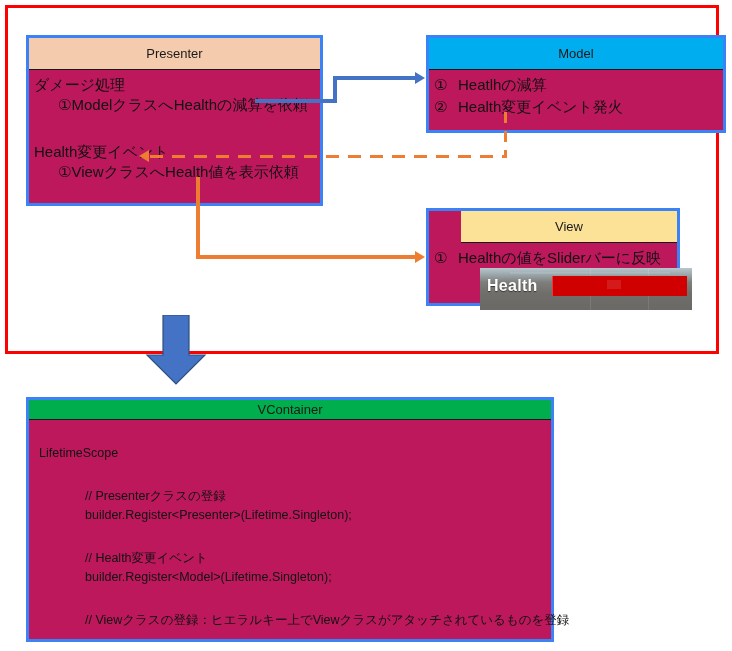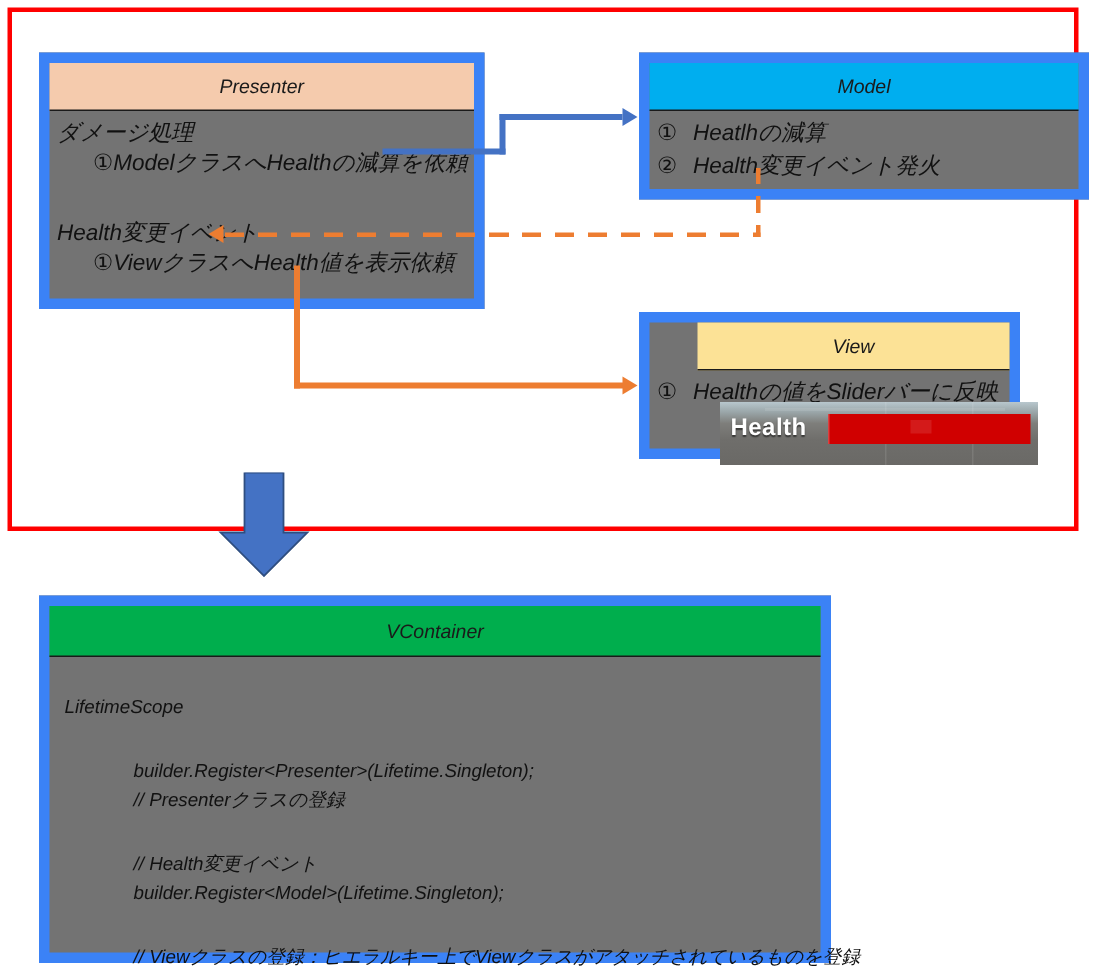--- a/index.html
+++ b/index.html
@@ -27,23 +27,22 @@
     left: 5px; top: 5px;
     width: 714px; height: 349px;
     border: 3px solid #FF0000;
     box-sizing: border-box;
     background: transparent;
   }
 
   
   .cbox {
     box-sizing: border-box;
-    border: 7px solid #3b82f6;
-    background: #737373;
-    font-style: italic;
+    border: 3px solid #3b82f6;
+    background: #be185d;
   }
   .cbox .hdr {
     box-sizing: border-box;
     border-bottom: 1px solid #1a1a1a;
     text-align: center;
     font-size: 13px;
     color: #1a1a1a;
     line-height: 1;
     display: flex;
     align-items: center;
@@ -108,21 +107,21 @@
     width: 14px; height: 9px;
     background: rgba(255,255,255,.10);
   }
   #health-widget .streak {
     position: absolute;
     background: rgba(255,255,255,.10);
   }
 
   
   #vcontainer-box { left: 26px; top: 397px; width: 528px; height: 245px; }
-  #vcontainer-box .hdr { height: 34px; background: #00AE4D; }
+  #vcontainer-box .hdr { height: 20px; background: #00AE4D; }
   #vcontainer-box .body { padding: 24px 10px; font-size: 12.5px; }
   .code-line { white-space: pre; line-height: 19px; color: #111; }
   .code-indent { padding-left: 46px; }
   .code-blank { height: 12px; }
 
   
   .seg { position: absolute; background: #4472C4; }
   .seg-o { position: absolute; background: #ED7D31; }
 
   .arrowhead { position: absolute; width: 0; height: 0; }
@@ -230,22 +229,22 @@
   <svg class="abs" id="big-arrow" viewBox="0 0 62 70">
     <polygon points="18,0 44,0 44,40 60,40 31,69 2,40 18,40" fill="#4472C4" stroke="#2F4E80" stroke-width="1.2"></polygon>
   </svg>
 
   <div class="abs cbox" id="vcontainer-box">
     <div class="hdr">VContainer</div>
     <div class="body">
       <div class="code-line">LifetimeScope</div>
       <div class="code-blank"></div>
       <div class="code-blank"></div>
+      <div class="code-line code-indent">// Presenterクラスの登録</div>
       <div class="code-line code-indent">builder.Register&lt;Presenter&gt;(Lifetime.Singleton);</div>
-      <div class="code-line code-indent">// Presenterクラスの登録</div>
       <div class="code-blank"></div>
       <div class="code-blank"></div>
       <div class="code-line code-indent">// Health変更イベント</div>
       <div class="code-line code-indent">builder.Register&lt;Model&gt;(Lifetime.Singleton);</div>
       <div class="code-blank"></div>
       <div class="code-blank"></div>
       <div class="code-line code-indent">// Viewクラスの登録：ヒエラルキー上でViewクラスがアタッチされているものを登録</div>
     </div>
   </div>
 

